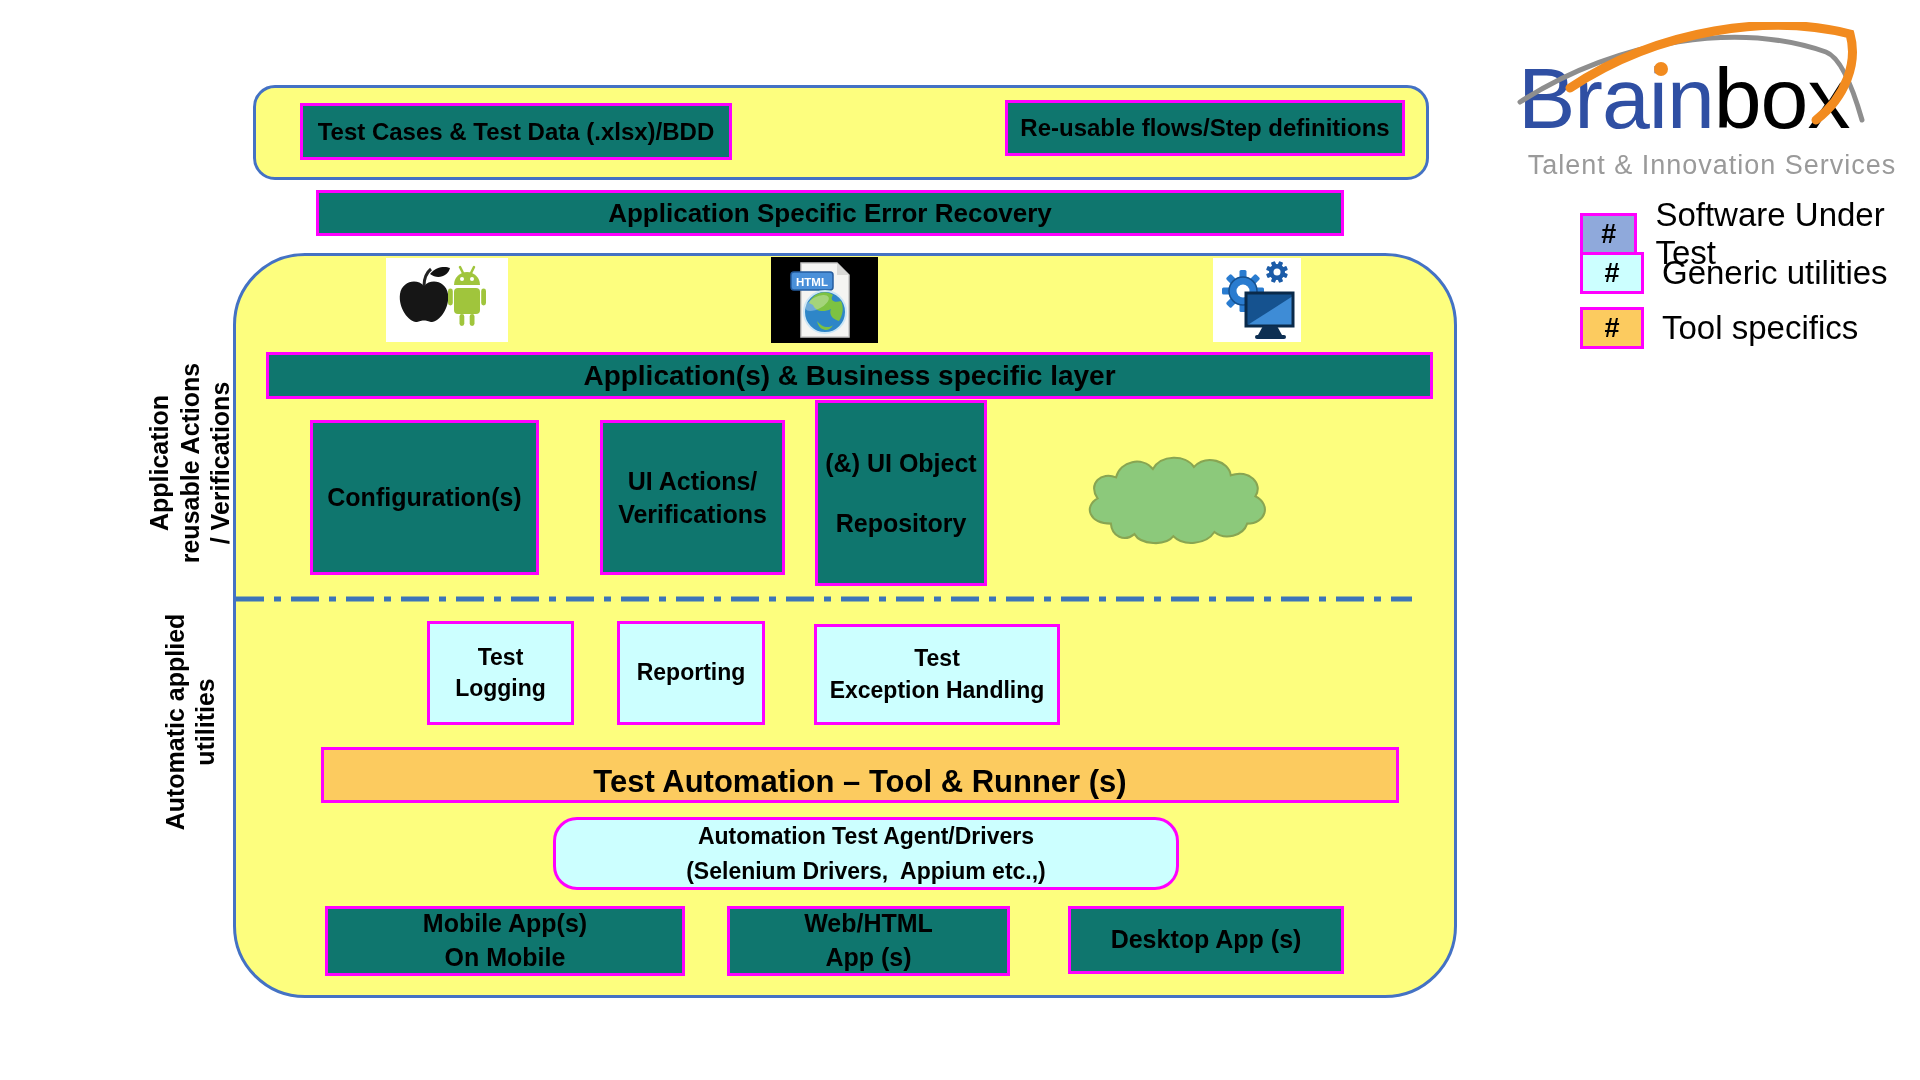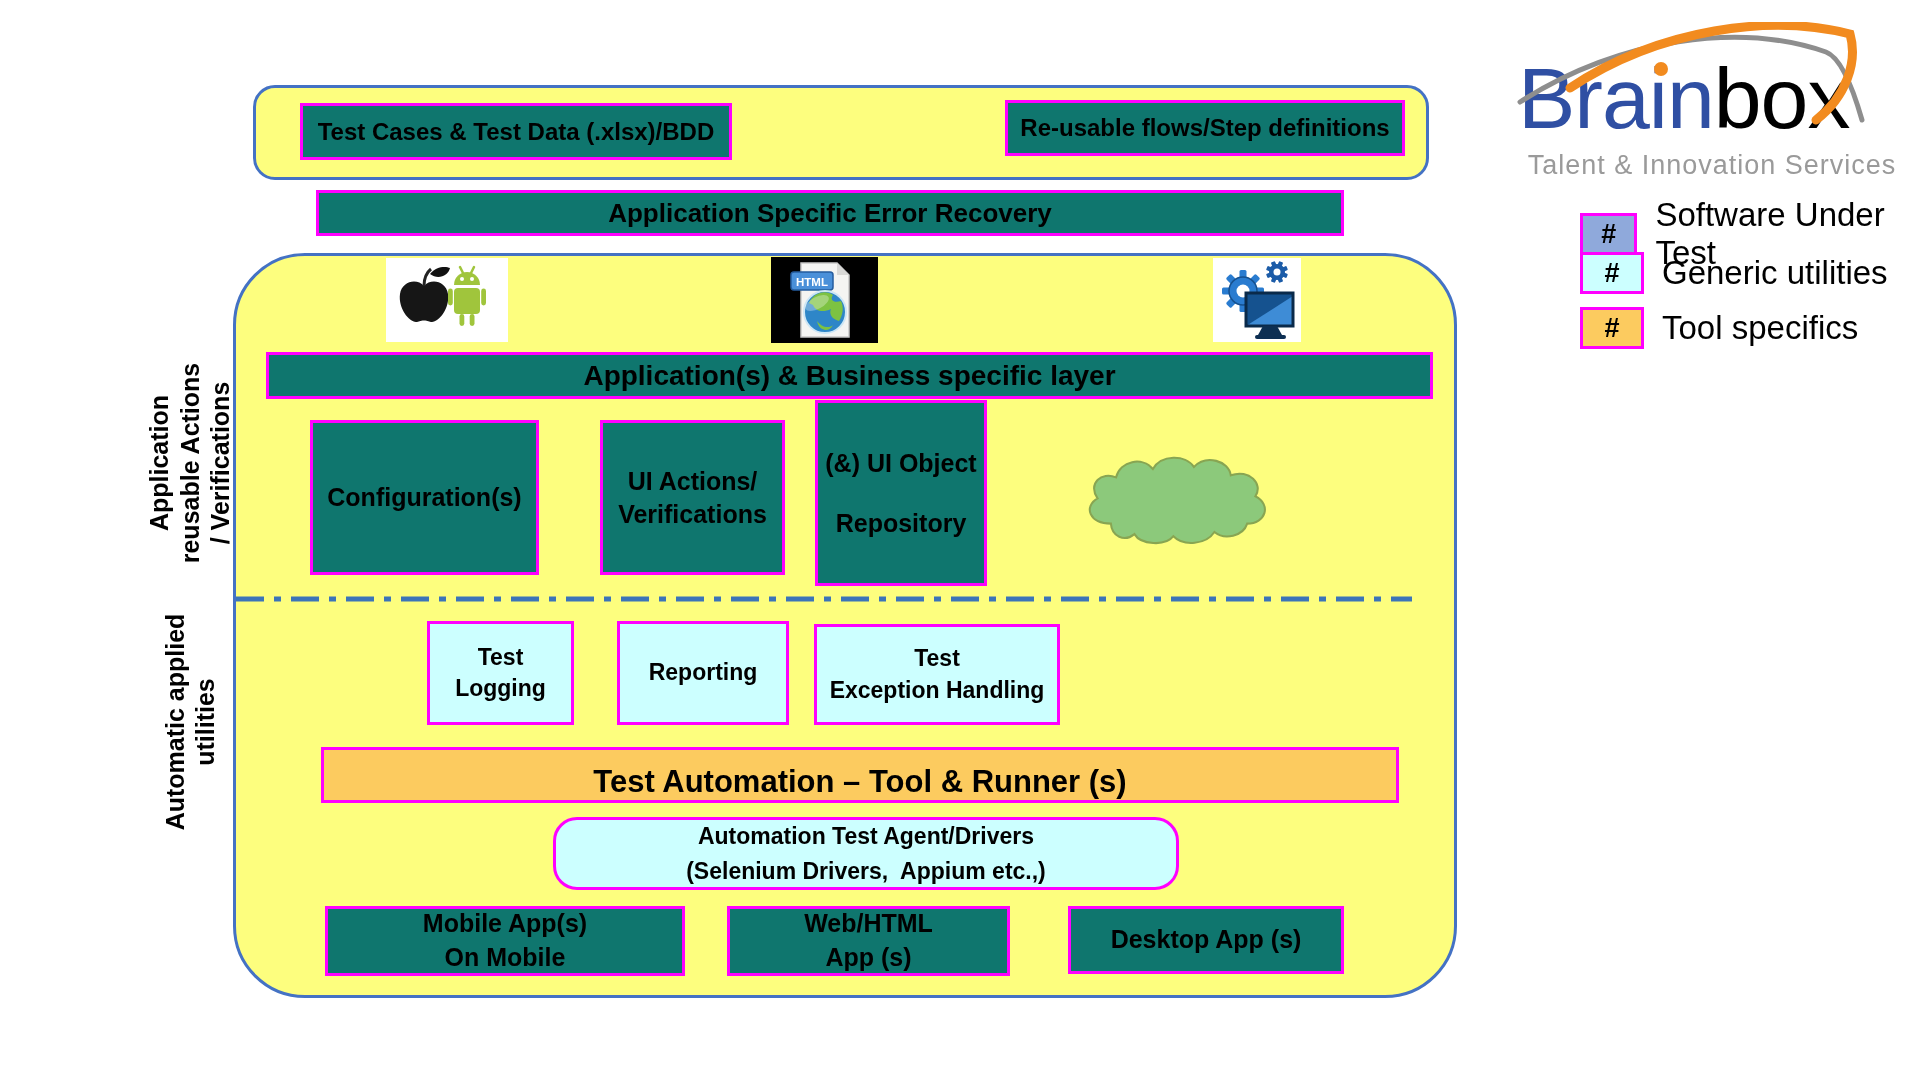--- a/index.html
+++ b/index.html
@@ -25,21 +25,21 @@
   .error-bar{left:316px;top:190px;width:1028px;height:46px;font-size:26px;}
   .business-bar{left:266px;top:352px;width:1167px;height:47px;font-size:28px;}
 
   .app-box{font-size:25px;line-height:1.3;}
   .app-box1{left:310px;top:420px;width:229px;height:155px;}
   .app-box2{left:580px;top:420px;width:185px;height:155px;margin-left:20px;}
   .app-box3{left:815px;top:400px;width:172px;height:186px;gap:28px;}
 
   .util-box{font-size:23px;line-height:1.35;}
   .util1{left:427px;top:621px;width:147px;height:104px;}
-  .util2{left:617px;top:621px;width:172px;height:104px;}
+  .util2{left:617px;top:621px;width:148px;height:104px;}
   .util3{left:814px;top:624px;width:246px;height:101px;}
 
   .tool-runner{left:321px;top:747px;width:1078px;height:56px;font-size:31px;}
   .agent-box{left:553px;top:817px;width:626px;height:73px;font-size:23px;line-height:1.5;border-radius:24px;}
   .agent-box div{white-space:pre;}
 
   .target-box{font-size:25px;line-height:1.35;}
   .target1{left:325px;top:906px;width:360px;height:70px;}
   .target2{left:727px;top:906px;width:283px;height:70px;}
   .target3{left:1068px;top:906px;width:276px;height:68px;}

